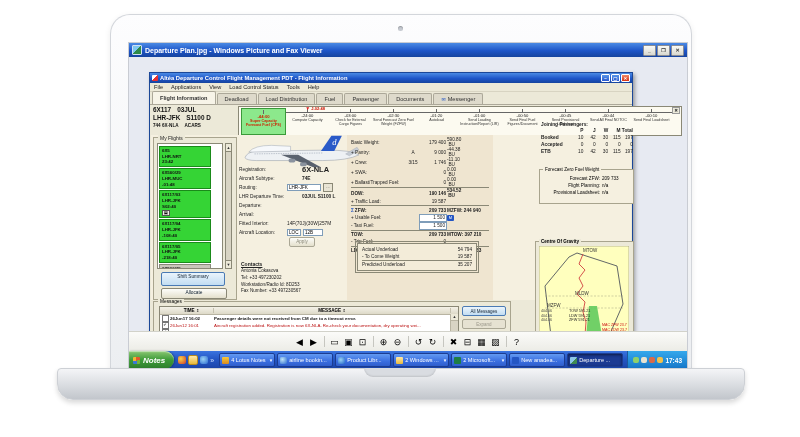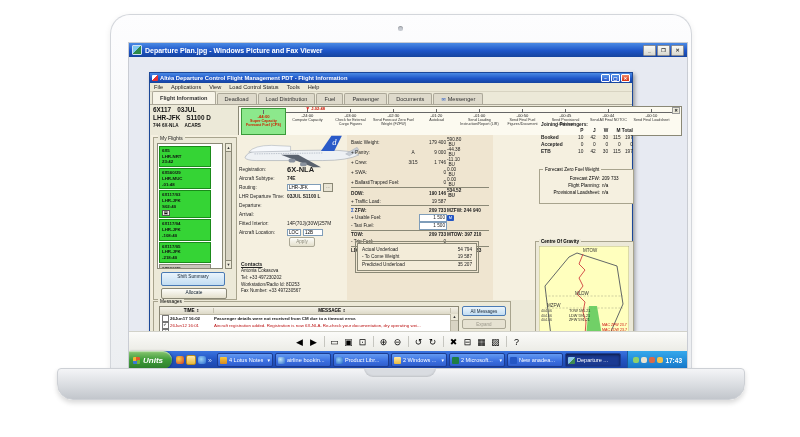--- a/index.html
+++ b/index.html
@@ -79,21 +79,21 @@
   .mf-scroll .arr{display:block;width:100%;height:7px;background:#ece9d8;border-bottom:1px solid #8a8876;font-size:4px;text-align:center;line-height:7px;color:#333;}
   .mf-scroll .arr.dn{position:absolute;bottom:0;border-top:1px solid #8a8876;border-bottom:none;}
   .mf-btn{position:absolute;left:7px;width:64px;border:1px solid #4a7ab4;border-radius:2px;background:linear-gradient(180deg,#eaf4fc,#c2ddf2);font-size:4.8px;text-align:center;color:#123;}
   .mf-btn.shift{top:134px;height:14px;line-height:1.4;padding-top:1px;box-sizing:border-box;}
   .mf-btn.alloc{top:150px;height:9px;line-height:8px;background:linear-gradient(180deg,#fdfdfa,#e4e0cc);border-color:#8a8876;}
   
   .plane{position:absolute;left:88px;top:-2px;width:124px;height:38px;}
   .details{position:absolute;left:88px;top:30px;width:110px;font-size:4.8px;color:#222;}
   .d-row{display:flex;align-items:center;min-height:9px;}
   .d-label{width:48px;flex:none;}
-  .d-val{font-weight:bold;}
+  .d-val{font-weight:bold;margin-left:15px;}
   .d-val.big{font-size:7.5px;}
   .d-input{width:34px;height:7px;border:1px solid #7f9db9;background:#fff;font-size:4.6px;font-family:"Liberation Sans",sans-serif;padding:0 1px;box-sizing:border-box;}
   .d-input.sm{width:14px;} .d-input.sm2{width:20px;margin-left:2px;}
   .d-more{width:8px;height:7px;border:1px solid #8a8876;background:#e8e4d4;font-size:4px;line-height:6px;text-align:center;margin-left:2px;color:#555;}
   .d-apply{margin-left:50px;width:24px;height:8px;border:1px solid #aaa795;border-radius:2px;background:linear-gradient(180deg,#fdfdfa,#e4e0cc);font-size:4.6px;text-align:center;line-height:7px;color:#8a8876;}
   .contacts{position:absolute;left:90px;top:126px;font-size:4.6px;color:#222;line-height:1.45;}
   .c-title{font-weight:bold;text-decoration:underline;font-size:5px;}
   
   .weights{position:absolute;left:200px;top:2px;width:138px;}
   .w-row{display:grid;grid-template-columns:56px 12px 28px 8px 34px;align-items:center;min-height:7.4px;font-size:4.7px;color:#222;}
@@ -826,21 +826,21 @@
 
         <span style="display:flex;align-items:center">
           <span class="vt-sep"></span>
           <span class="vt-icon blue">?</span>
         </span>
       </div>
 
     <div class="taskbar">
       <div class="start-btn">
         <span class="xp-flag"></span>
-        <span>Units</span>
+        <span>Notes</span>
       </div>
       <div class="ql">
         <span class="ql-icon ql1"></span>
         <span class="ql-icon ql2"></span>
         <span class="ql-icon ql3"></span>
         <span>»</span>
       </div>
       <div class="tasks">
 
           <div class="task-btn">

